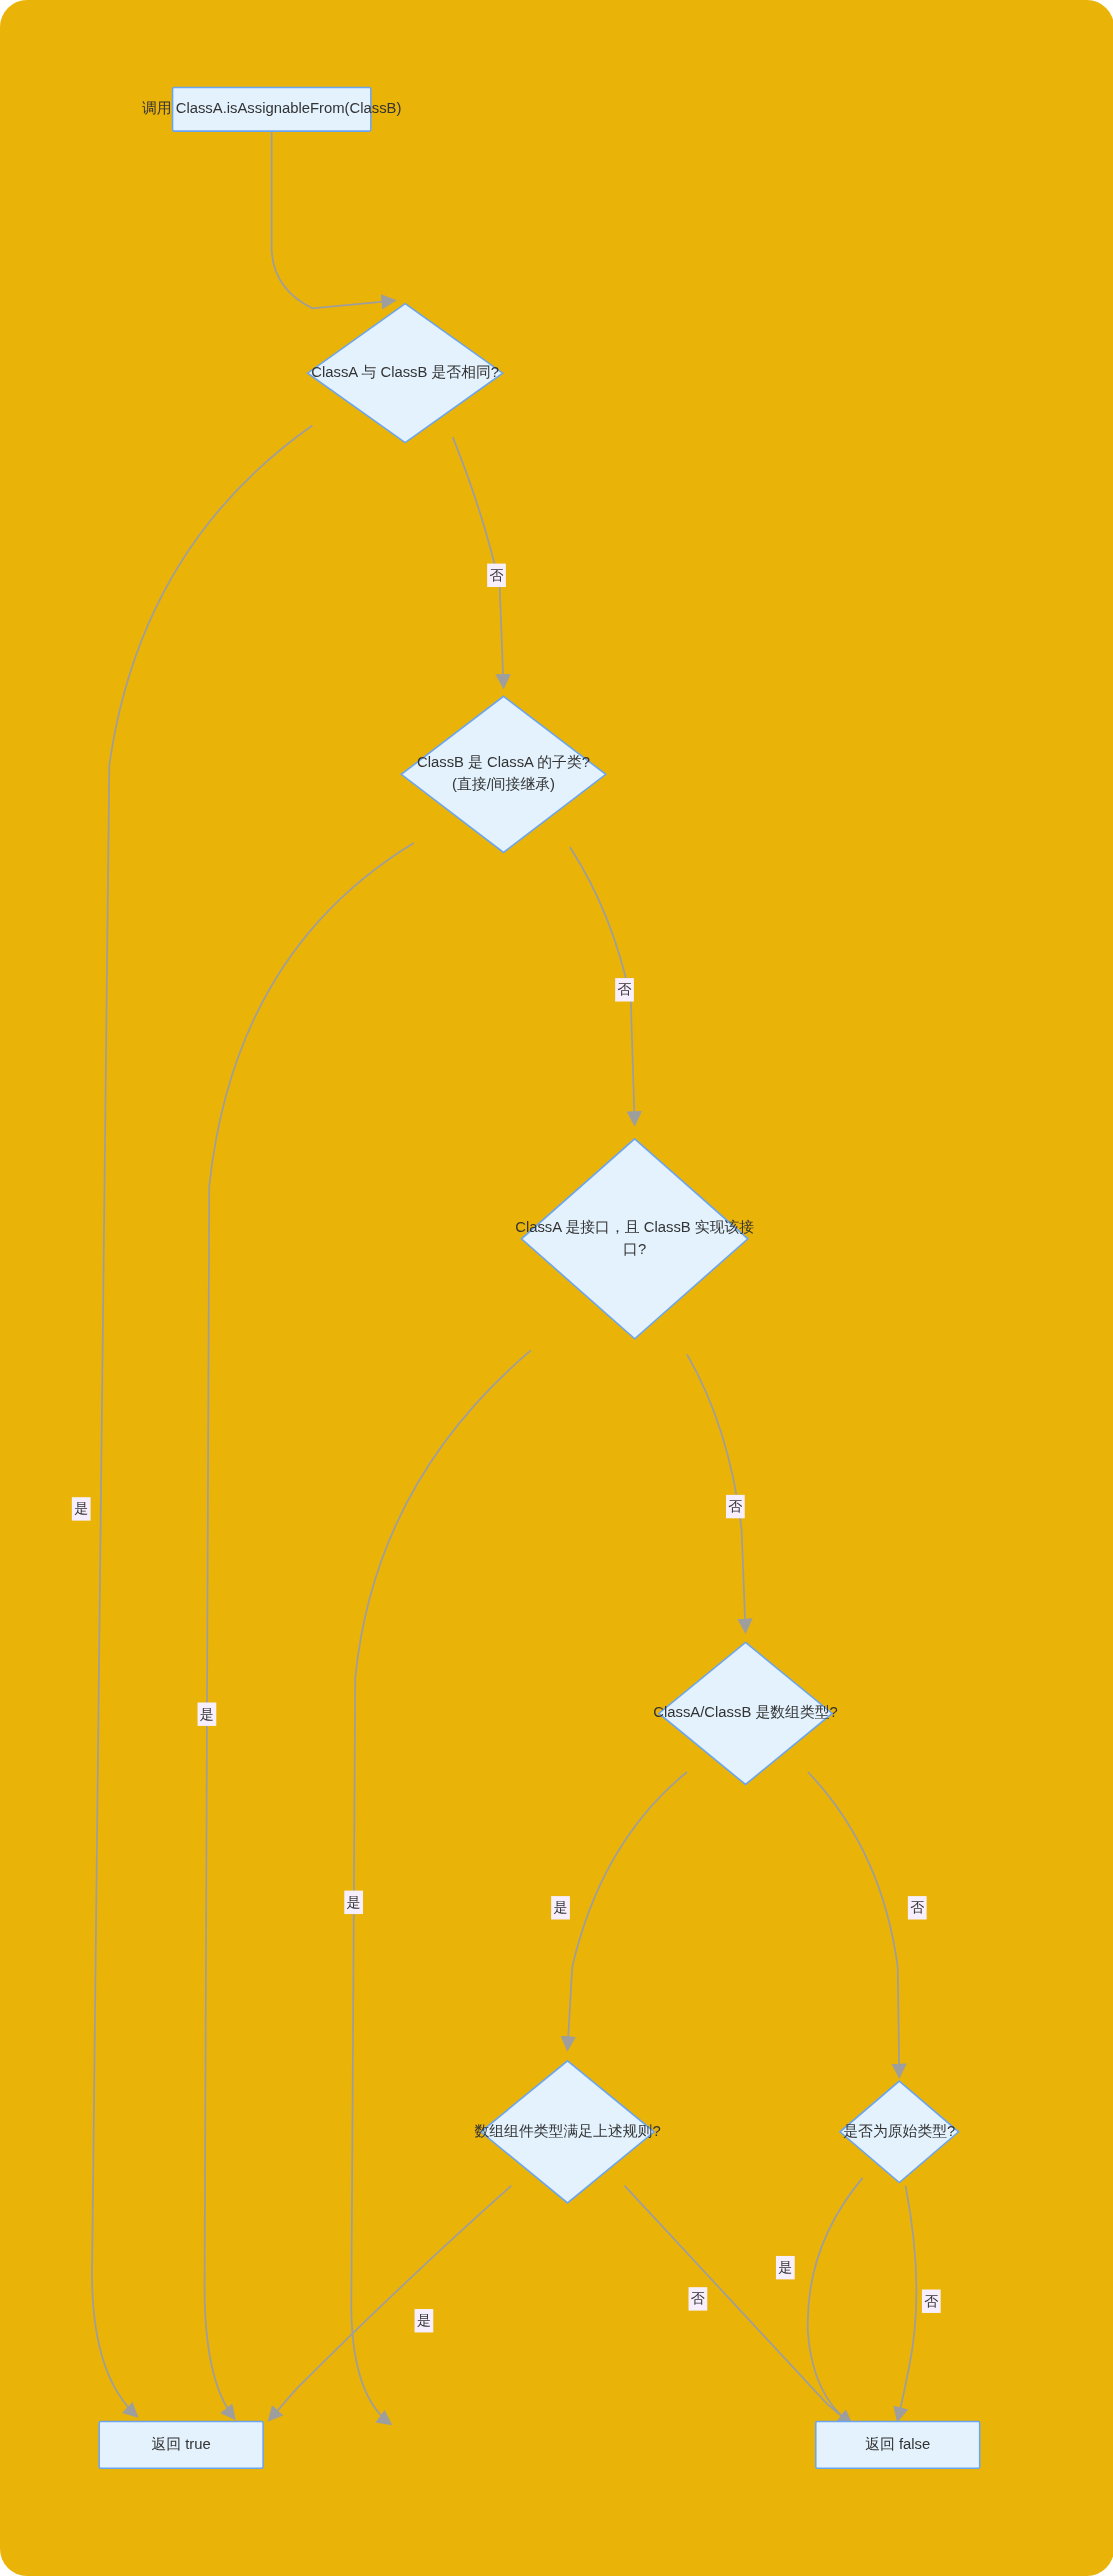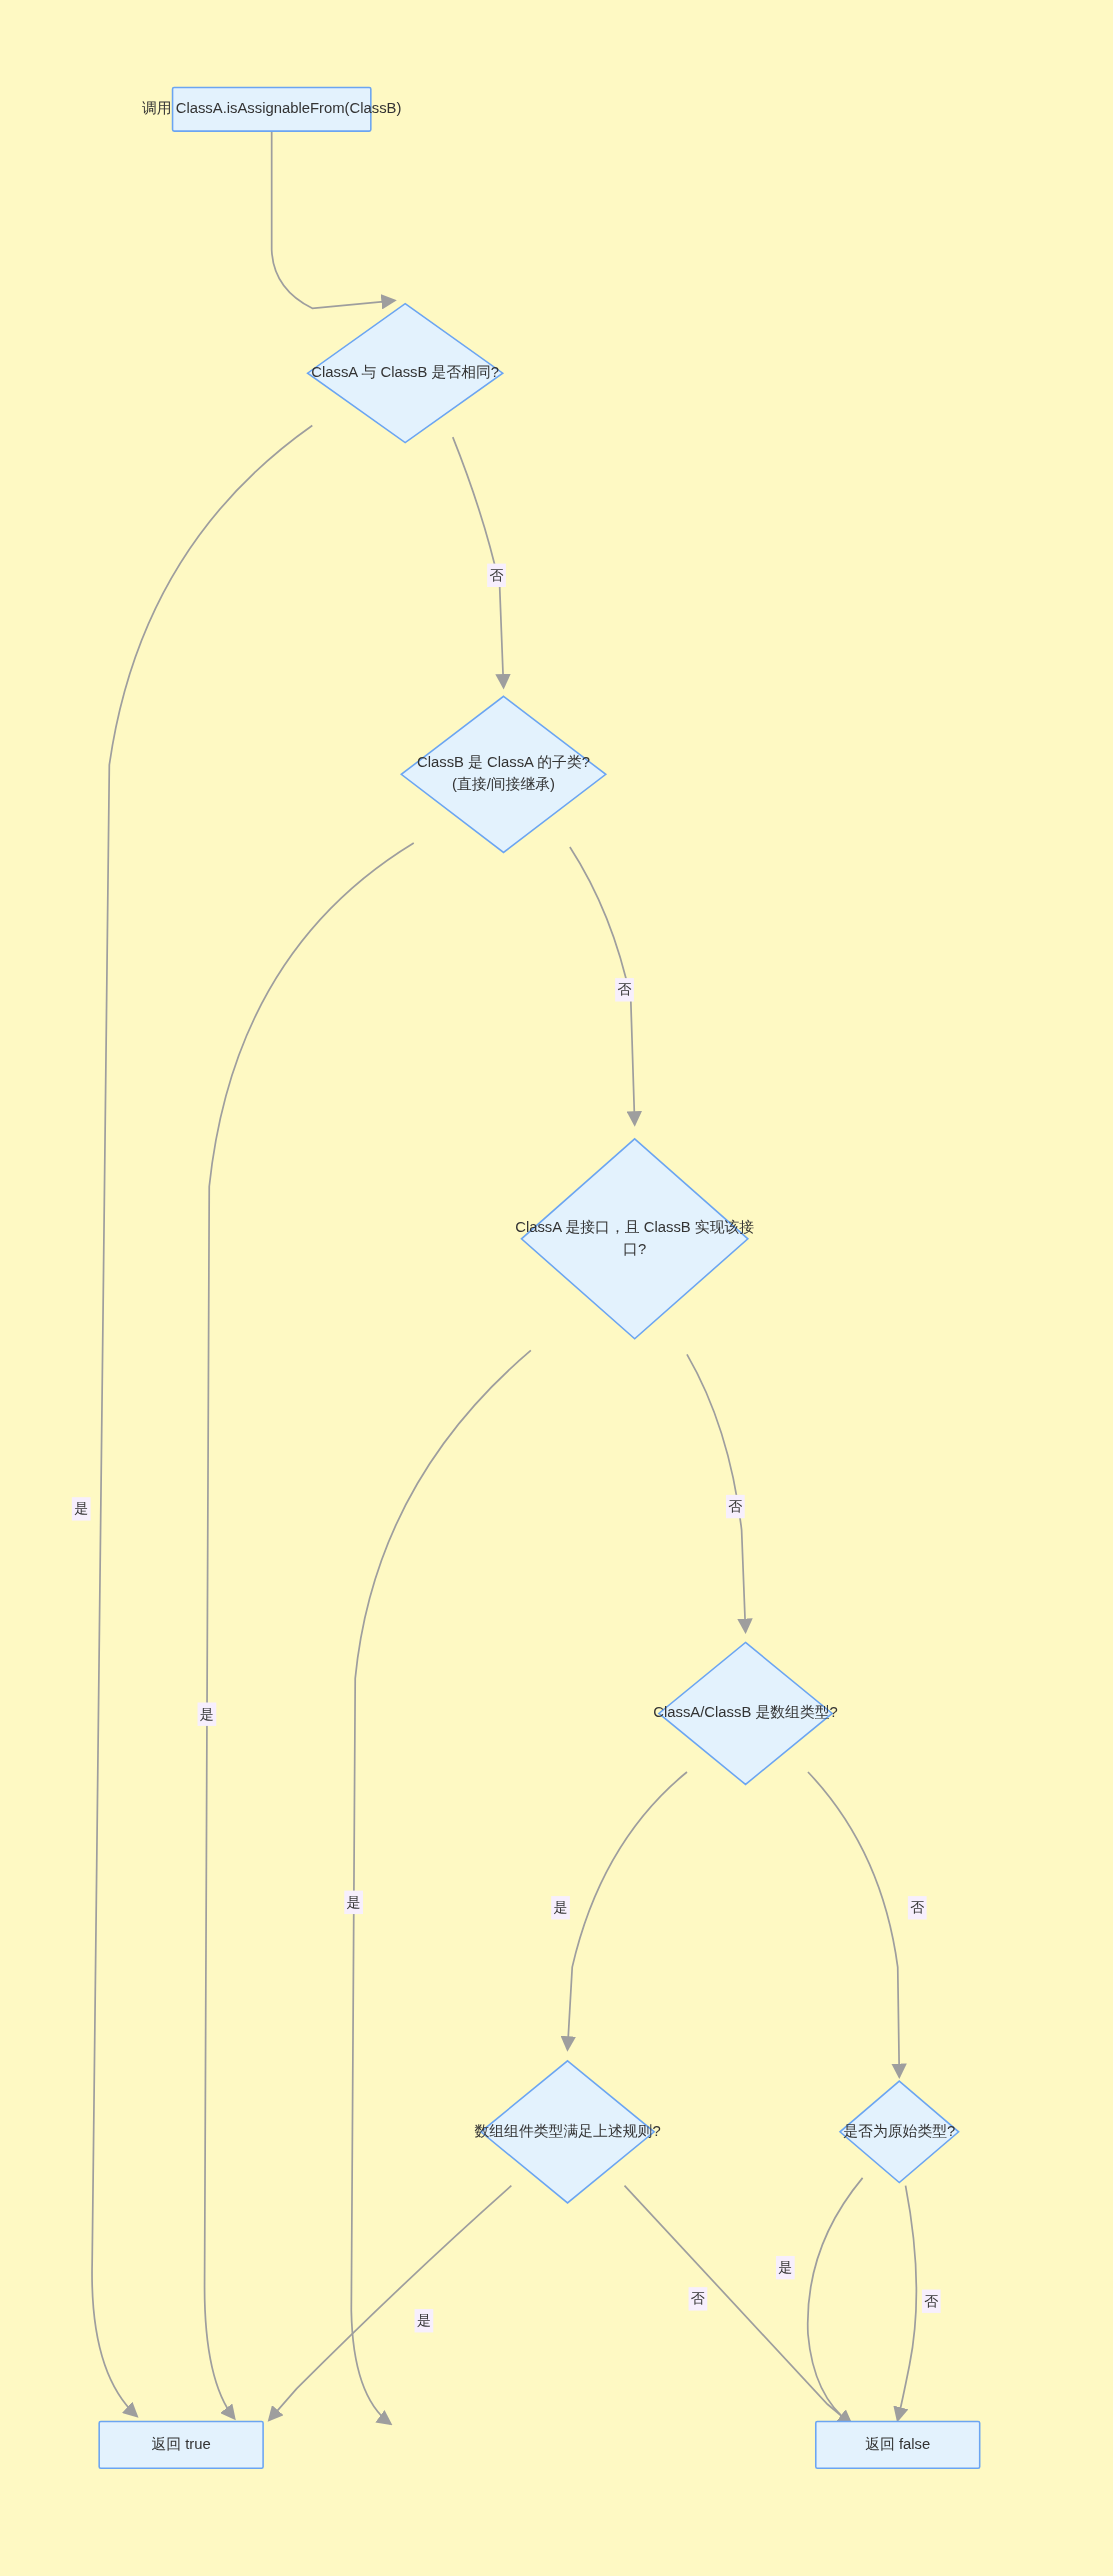--- a/index.html
+++ b/index.html
@@ -6,22 +6,23 @@
   html, body {
     margin: 0;
     padding: 0;
     background: #ffffff;
     font-family: "Liberation Sans", "DejaVu Sans", sans-serif;
   }
   #canvas-wrap {
     position: relative;
     width: 1114px;
     height: 2576px;
-    background: #fef9c3;
+    background: #eab308;
     overflow: hidden;
+    border-radius: 27px;
   }
   svg#flowchart {
     position: absolute;
     top: 0;
     left: 0;
     width: 1114px;
     height: 2576px;
     display: block;
   }
   .node-shape {

